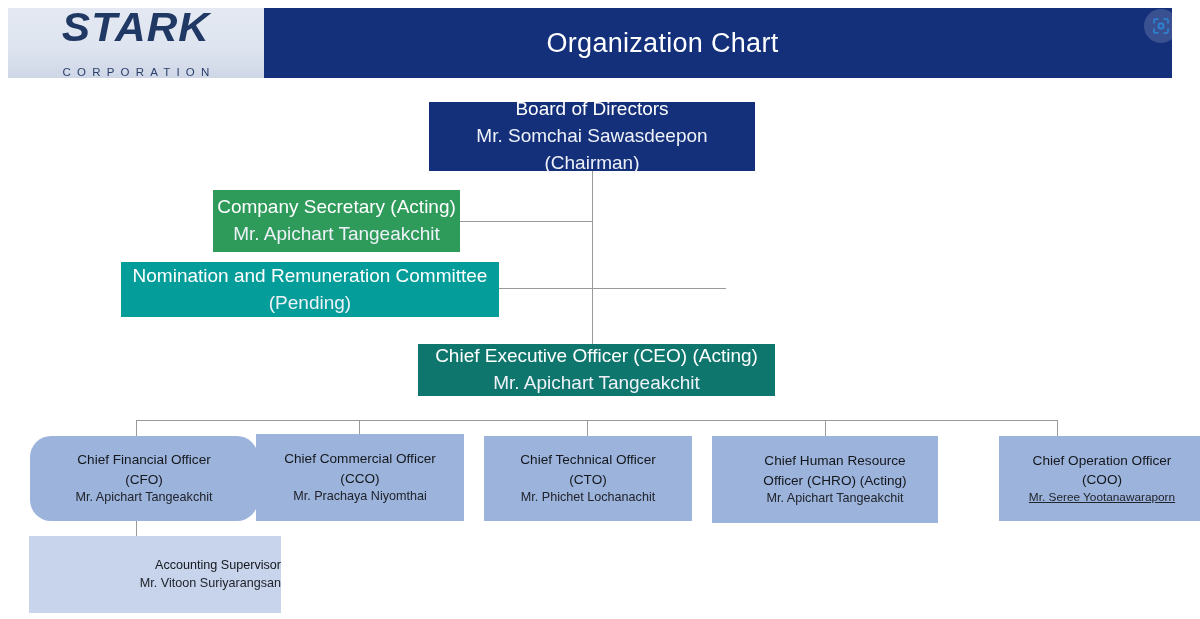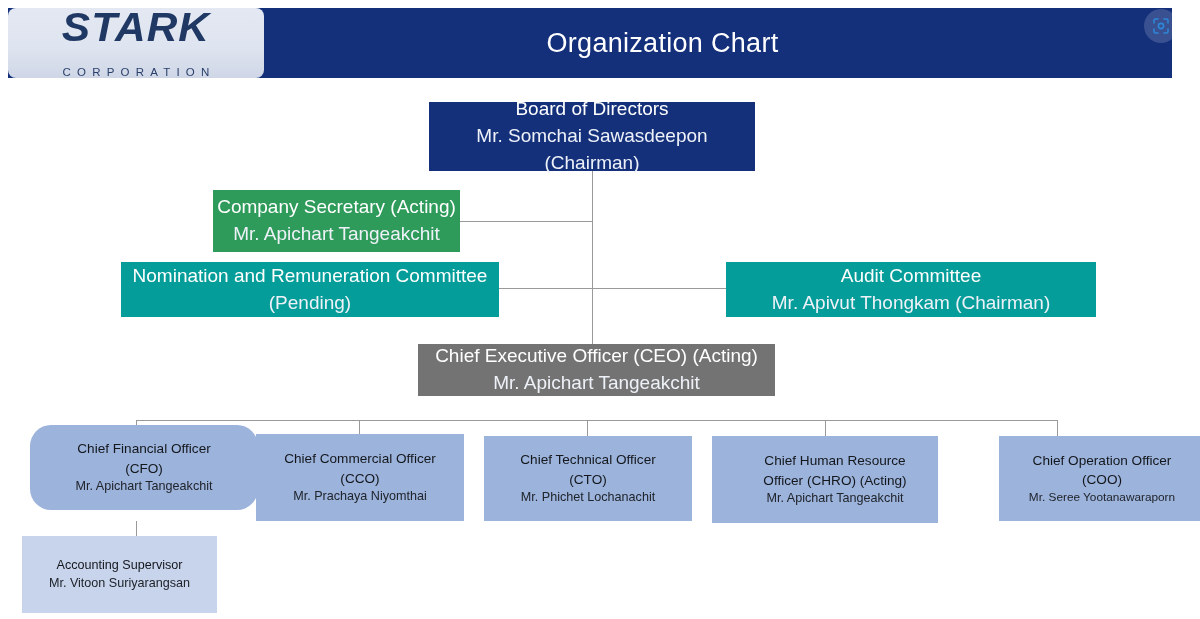--- a/index.html
+++ b/index.html
@@ -33,21 +33,20 @@
     position: absolute;
     left: 8px;
     top: 8px;
     width: 256px;
     height: 70px;
     background: linear-gradient(180deg, #e3e8f2 0%, #dfe5f0 55%, #cfd6e6 100%);
     display: flex;
     flex-direction: column;
     align-items: center;
     justify-content: center;
-    border-radius: 8px;
   }
   .logo-stark {
     font-family: "Liberation Sans", sans-serif;
     font-weight: bold;
     font-style: italic;
     font-size: 40px;
     letter-spacing: 1px;
     color: #203864;
     line-height: 1;
     transform: scaleX(1.06);
@@ -106,32 +105,32 @@
     justify-content: center;
     text-align: center;
     line-height: 1.42;
   }
   .node .title { display: block; }
   .node .person { display: block; }
 
   .n-navy   { background: #14307B; color: #ffffff; }
   .n-green  { background: #2E9B5B; color: #ffffff; }
   .n-teal   { background: #049D9A; color: #ffffff; }
-  .n-blue   { background: #737373; color: #ffffff; }
+  .n-blue   { background: #0f766e; color: #ffffff; }
   .n-steel  { background: #9CB3DC; color: #14171c; }
   .n-pale   { background: #C7D4EC; color: #14171c; }
 
   .n-navy .person, .n-green .person, .n-teal .person, .n-blue .person {
     color: #eef2f8;
   }
   .n-steel .person, .n-pale .person { color: #20242b; }
   .fs15 { font-size: 19px; }
   .fs14 { font-size: 13.6px; }
   .fs13 { font-size: 12.6px; }
-  .fs12 { font-size: 11.8px; }
+  .fs12 { font-size: 11.8px; text-decoration: underline; }
 </style>
 </head>
 <body>
 
 <div id="page">
 
   <div class="header-band"></div>
 
   <div class="logo-plate">
     <div class="logo-stark">STARK</div>
@@ -174,31 +173,27 @@
   <div class="node n-green" style="left:213px; top:190px; width:247px; height:62px;">
     <span class="title fs15">Company Secretary (Acting)</span>
     <span class="person fs15">Mr. Apichart Tangeakchit</span>
   </div>
 
   <div class="node n-teal" style="left:82px; top:262px; width:378px; height:55px;margin-left:39px;">
     <span class="title fs15">Nomination and Remuneration Committee</span>
     <span class="person fs15">(Pending)</span>
   </div>
 
-  <div class="node n-teal" style="left:726px; top:262px; width:370px; height:55px;">
-    <span class="title fs15">Audit Committee</span>
-    <span class="person fs15">Mr. Apivut Thongkam (Chairman)</span>
-  </div>
 
   <div class="node n-blue" style="left:418px; top:344px; width:357px; height:52px;">
     <span class="title fs15">Chief Executive Officer (CEO) (Acting)</span>
     <span class="person fs15">Mr. Apichart Tangeakchit</span>
   </div>
 
-  <div class="node n-steel" style="left:30px; top:425px; width:228px; height:85px;border-radius:21px;">
+  <div class="node n-steel" style="left:30px; top:436px; width:228px; height:85px;border-radius:21px;">
     <span class="title fs14">Chief Financial Officer</span>
     <span class="title fs14">(CFO)</span>
     <span class="person fs13">Mr. Apichart Tangeakchit</span>
   </div>
 
   <div class="node n-steel" style="left:484px; top:436px; width:208px; height:85px;">
     <span class="title fs14">Chief Technical Officer</span>
     <span class="title fs14">(CTO)</span>
     <span class="person fs13">Mr. Phichet Lochanachit</span>
   </div>
@@ -214,18 +209,18 @@
     <span class="title fs14">Officer (CHRO) (Acting)</span>
     <span class="person fs13">Mr. Apichart Tangeakchit</span>
   </div>
 
   <div class="node n-steel" style="left:999px; top:436px; width:206px; height:85px;">
     <span class="title fs14">Chief Operation Officer</span>
     <span class="title fs14">(COO)</span>
     <span class="person fs12">Mr. Seree Yootanawaraporn</span>
   </div>
 
-  <div class="node n-pale" style="left:22px; top:536px; width:195px; height:77px;">
+  <div class="node n-pale" style="left:29px; top:536px; width:252px; height:77px;align-items:flex-end;">
     <span class="title fs13">Accounting Supervisor</span>
     <span class="person fs13">Mr. Vitoon Suriyarangsan</span>
   </div>
 
 </div>
 
 </body></html>

